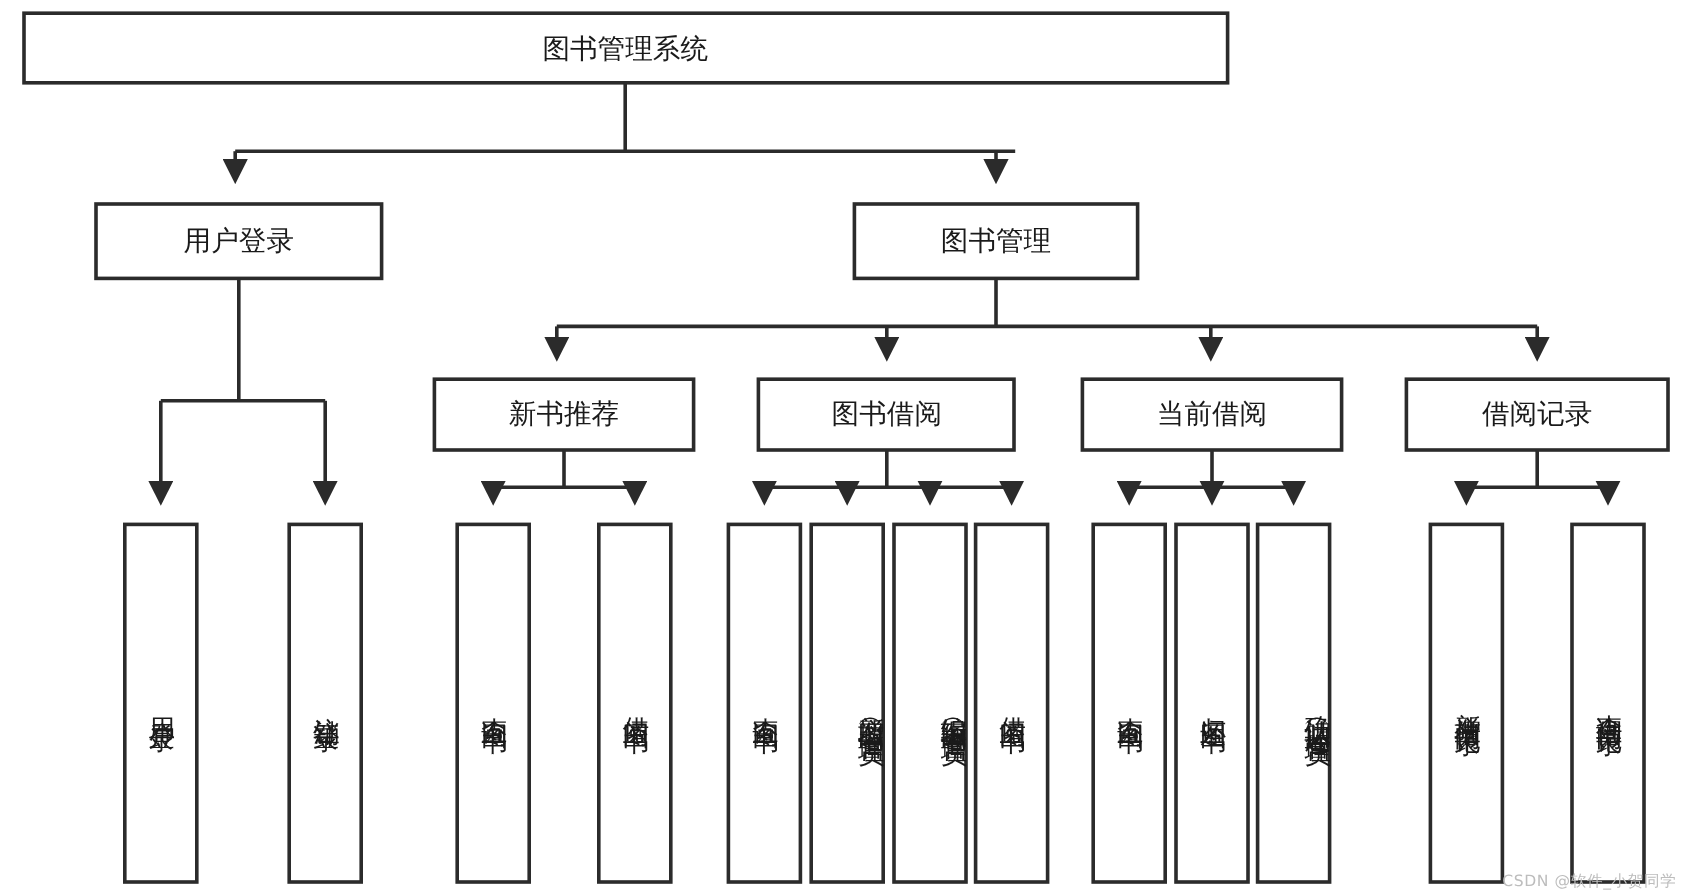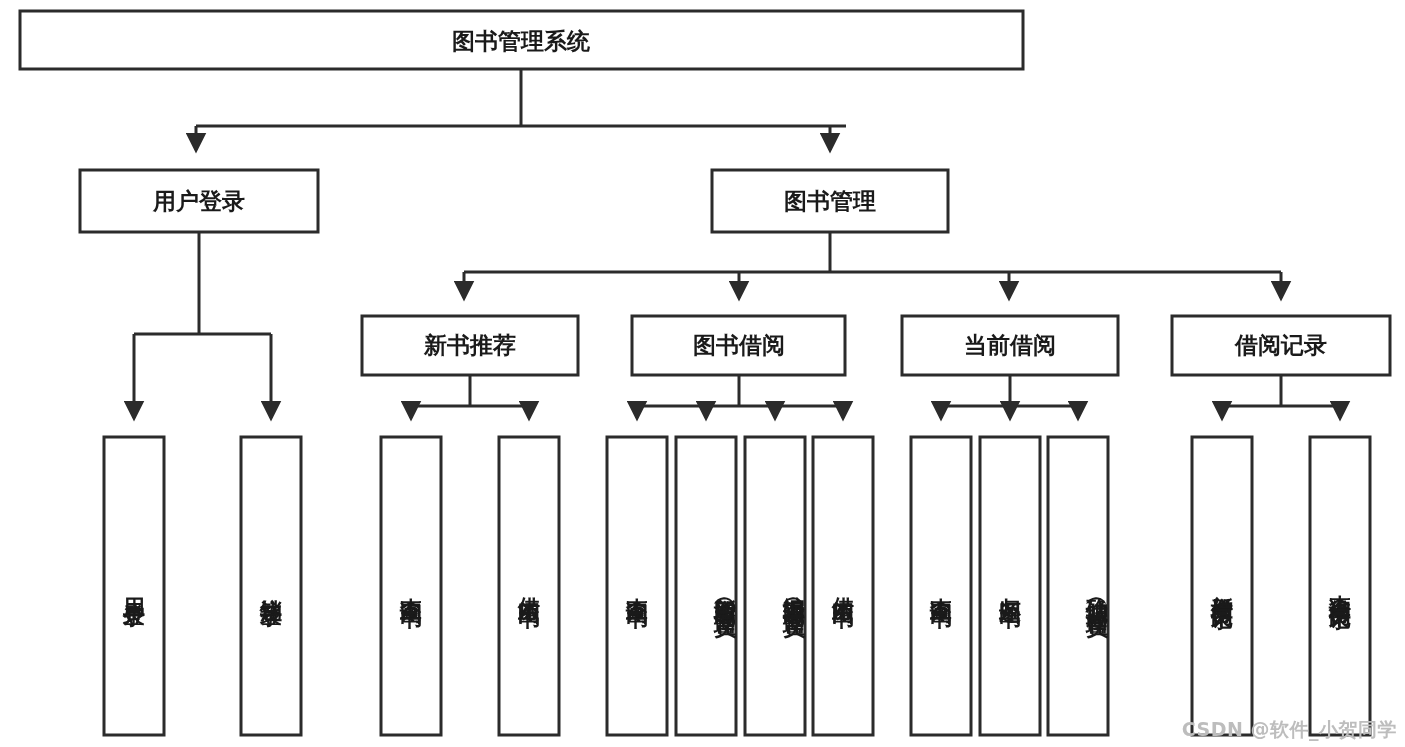--- a/index.html
+++ b/index.html
@@ -11,21 +11,20 @@
     width: 1405px;
     height: 747px;
     font-family: "DejaVu Sans", "Liberation Sans", sans-serif;
     overflow: hidden;
   }
   #diagram-root {
     position: relative;
     width: 1405px;
     height: 747px;
     background: #ffffff;
-    font-weight: bold;
   }
   svg#flow {
     position: absolute;
     top: 0;
     left: 0;
     width: 1405px;
     height: 747px;
   }
   .node-box {
     fill: #ffffff;
@@ -59,21 +58,21 @@
     letter-spacing: 3px;
     color: #1a1a1a;
     white-space: nowrap;
     pointer-events: none;
   }
   .watermark {
     position: absolute;
     right: 8px;
     bottom: 4px;
     font-family: "DejaVu Sans", "Liberation Sans", sans-serif;
-    font-size: 19px;
+    font-size: 13px;
     color: #bdbdbd;
     white-space: nowrap;
     letter-spacing: 0.5px;
   }
 </style>
 </head>
 <body>
 
 <div id="diagram-root">
 

